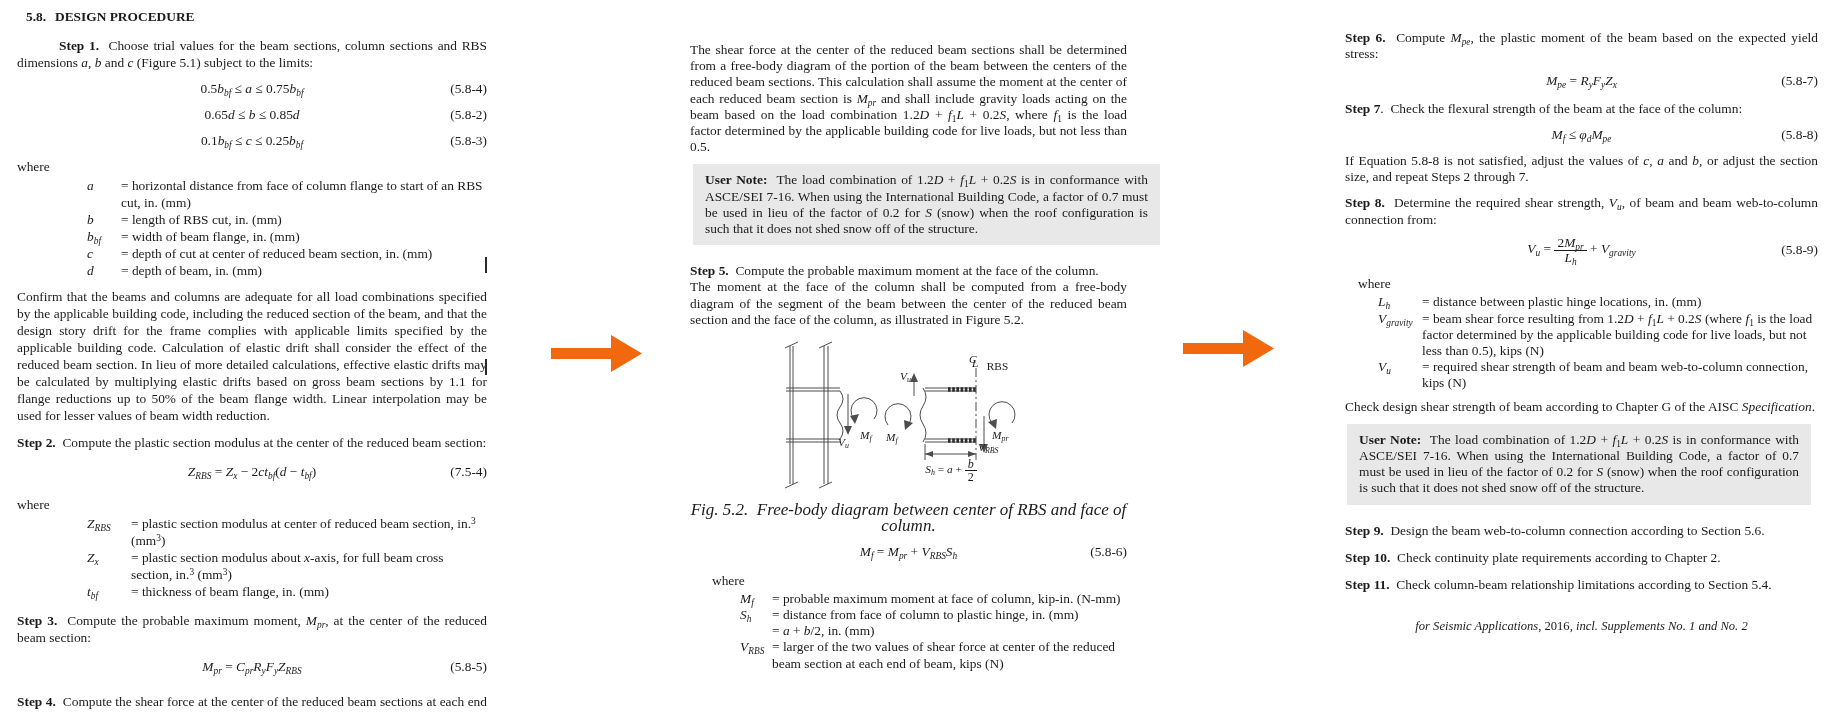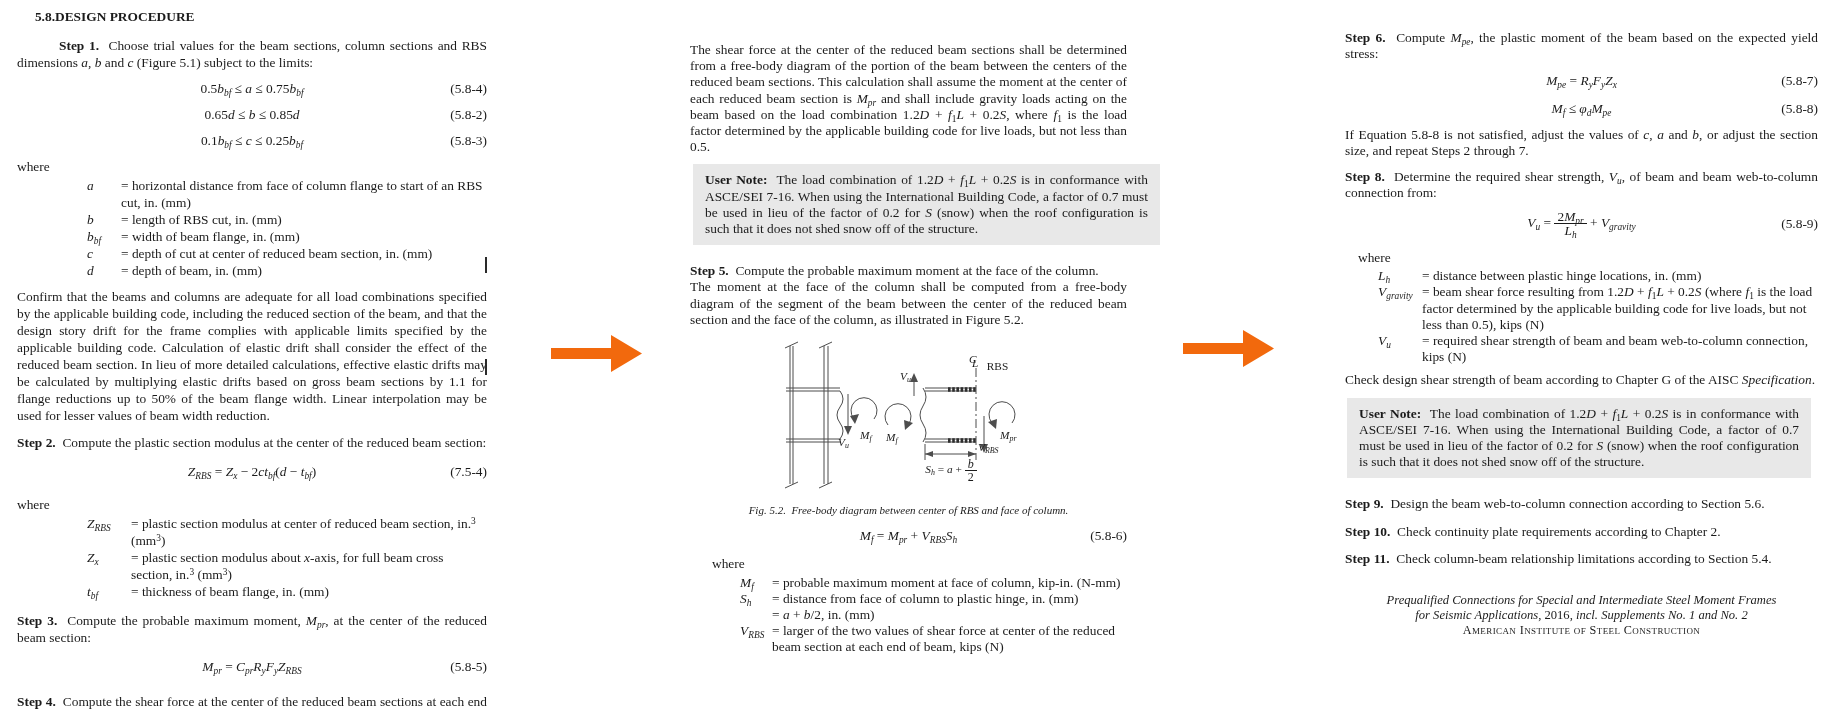--- a/index.html
+++ b/index.html
@@ -10,21 +10,21 @@
   }
   i{font-style:italic;}
   b{font-weight:bold;}
   sub,sup{font-size:0.70em;line-height:0;}
   sub{vertical-align:-0.28em;}
   sup{vertical-align:0.45em;}
   .col{position:absolute;text-align:justify;}
   #col1{left:17px;top:8px;width:470px;line-height:17px;}
   #col2{left:690px;top:42px;width:437px;line-height:16.2px;}
   #col3{left:1345px;top:30px;width:473px;line-height:16.2px;}
-  .h-row{display:flex;font-weight:bold;margin:0 0 12px 0;text-align:right;}
+  .h-row{display:flex;font-weight:bold;margin:0 0 12px 0;text-align:center;}
   .h-num{width:38px;}
   .ind{margin-left:42px;}
   .step{margin:10px 0 6px 0;}
   .eq-row{display:flex;align-items:center;margin:9px 0;}
   .eq-sp{width:52px;}
   .eq-body{flex:1;text-align:center;}
   .eq-num{width:52px;text-align:right;}
   .where{margin:5px 0 2px 0;text-align:left;}
   .def-row{display:flex;text-align:left;}
   .def-t{flex:0 0 34px;}
@@ -40,21 +40,21 @@
   .frac{display:inline-block;vertical-align:middle;text-align:center;line-height:1.02;}
   .frac .fn{display:block;padding:0 3px;}
   .frac .fd{display:block;border-top:1px solid #1b1b1b;padding:0 3px;}
   .frac.sm{font-size:12px;}
   .figure{position:relative;height:160px;margin-top:10px;}
   .fig-inner{position:absolute;left:86px;top:0;width:270px;height:152px;}
   .fig-label{position:absolute;font-size:11.3px;line-height:11px;white-space:nowrap;}
   .clsym{position:relative;display:inline-block;width:9px;height:12px;font-style:italic;}
   .clsym .c1{position:absolute;left:0;top:-4px;}
   .clsym .c2{position:absolute;left:3px;top:0;}
-  .caption{text-align:center;margin:4px 0 8px 0;font-size:11px;}
+  .caption{text-align:center;margin:4px 0 8px 0;font-size:17px;}
   .footer{text-align:center;margin-top:26px;line-height:15px;font-size:12.6px;}
   .footer .it{font-style:italic;}
   .footer .sc{font-variant:small-caps;letter-spacing:0.4px;font-size:12.2px;}
   .flow-arrow{position:absolute;}
   .cursor{position:absolute;width:2px;height:16px;background:#2a2a2a;}
 </style>
 </head>
 <body style="--arrow: #F2690D; --note-bg: #e8e8e8; color: rgb(27, 27, 27);">
 
 <div class="col" id="col1">
@@ -198,21 +198,21 @@
       </svg>
       <div class="fig-label" style="left:62px;top:99px;"><i>V<sub>u</sub></i></div>
       <div class="fig-label" style="left:84px;top:92px;"><i>M<sub>f</sub></i></div>
       <div class="fig-label" style="left:124px;top:33px;"><i>V<sub>u</sub></i></div>
       <div class="fig-label" style="left:110px;top:94px;"><i>M<sub>f</sub></i></div>
       <div class="fig-label" style="left:193px;top:20px;">
         <span class="clsym"><i class="c1">C</i><i class="c2">L</i></span>
         <span style="margin-left:6px;">RBS</span>
       </div>
       <div class="fig-label" style="left:202px;top:104px;"><i>V<sub>RBS</sub></i></div>
-      <div class="fig-label" style="left:224px;top:92px;"><i>M<sub>pr</sub></i></div>
+      <div class="fig-label" style="left:216px;top:92px;"><i>M<sub>pr</sub></i></div>
       <div class="fig-label" style="left:134px;top:120px;width:82px;text-align:center;"><i>S<sub>h</sub></i> = <i>a</i> + <span class="frac sm"><span class="fn"><i>b</i></span><span class="fd">2</span></span></div>
     </div>
   </div>
 
   <div class="caption"><i>Fig. 5.2.&nbsp; Free-body diagram between center of RBS and face of column.</i></div>
   <div class="eq-row" style="margin:10px 0 12px 0;">
     <span class="eq-sp"></span>
       <span class="eq-body"><i>M<sub>f</sub></i> = <i>M<sub>pr</sub></i> + <i>V<sub>RBS</sub>S<sub>h</sub></i></span>
     <span class="eq-num">(5.8-6)</span>
   </div>
@@ -233,20 +233,21 @@
   </div>
 </div>
 
 <div class="col" id="col3">
   <div><b>Step 6.</b>&nbsp; Compute <i>M<sub>pe</sub></i>, the plastic moment of the beam based on the expected yield stress:</div>
   <div class="eq-row" style="margin:11px 0;">
     <span class="eq-sp"></span>
       <span class="eq-body"><i>M<sub>pe</sub></i> = <i>R<sub>y</sub>F<sub>y</sub>Z<sub>x</sub></i></span>
     <span class="eq-num">(5.8-7)</span>
   </div>
+  <div><b>Step 7</b>.&nbsp; Check the flexural strength of the beam at the face of the column:</div>
   <div class="eq-row" style="margin:10px 0;">
     <span class="eq-sp"></span>
       <span class="eq-body"><i>M<sub>f</sub></i> ≤ <i>φ<sub>d</sub>M<sub>pe</sub></i></span>
     <span class="eq-num">(5.8-8)</span>
   </div>
   <div class="para">If Equation 5.8-8 is not satisfied, adjust the values of <i>c</i>, <i>a</i> and <i>b</i>, or adjust the section size, and repeat Steps 2 through 7.</div>
   <div class="step" style="margin-left:0;"><b>Step 8.</b>&nbsp; Determine the required shear strength, <i>V<sub>u</sub></i>, of beam and beam web-to-column connection from:</div>
   <div class="eq-row" style="margin:8px 0 12px 0;">
     <span class="eq-sp"></span>
       <span class="eq-body"><i>V<sub>u</sub></i> = <span class="frac"><span class="fn">2<i>M<sub>pr</sub></i></span><span class="fd"><i>L<sub>h</sub></i></span></span> + <i>V<sub>gravity</sub></i></span>
@@ -266,17 +267,15 @@
         <span class="def-t"><i>V<sub>u</sub></i></span>
         <span class="def-d">= required shear strength of beam and beam web-to-column connection, kips (N)</span>
       </div>
   </div>
   <div class="para" style="margin-top:7px;">Check design shear strength of beam according to Chapter G of the AISC <i>Specification</i>.</div>
   <div class="note"><b>User Note:</b>&nbsp; The load combination of 1.2<i>D</i> + <i>f</i><sub>1</sub><i>L</i> + 0.2<i>S</i> is in conformance with ASCE/SEI 7-16. When using the International Building Code, a factor of 0.7 must be used in lieu of the factor of 0.2 for <i>S</i> (snow) when the roof configuration is such that it does not shed snow off of the structure.</div>
   <div class="step" style="margin-top:18px;"><b>Step 9.</b>&nbsp; Design the beam web-to-column connection according to Section 5.6.</div>
   <div class="step" style="margin-top:11px;"><b>Step 10.</b>&nbsp; Check continuity plate requirements according to Chapter 2.</div>
   <div class="step" style="margin-top:11px;"><b>Step 11.</b>&nbsp; Check column-beam relationship limitations according to Section 5.4.</div>
   <div class="footer">
-    <div class="it">Prequalified Connections for Special and Intermediate Steel Moment Frames</div>
     <div><i>for Seismic Applications</i>, 2016, <i>incl. Supplements No. 1 and No. 2</i></div>
-    <div class="sc">American Institute of Steel Construction</div>
   </div>
 </div>
 
 </body></html>

